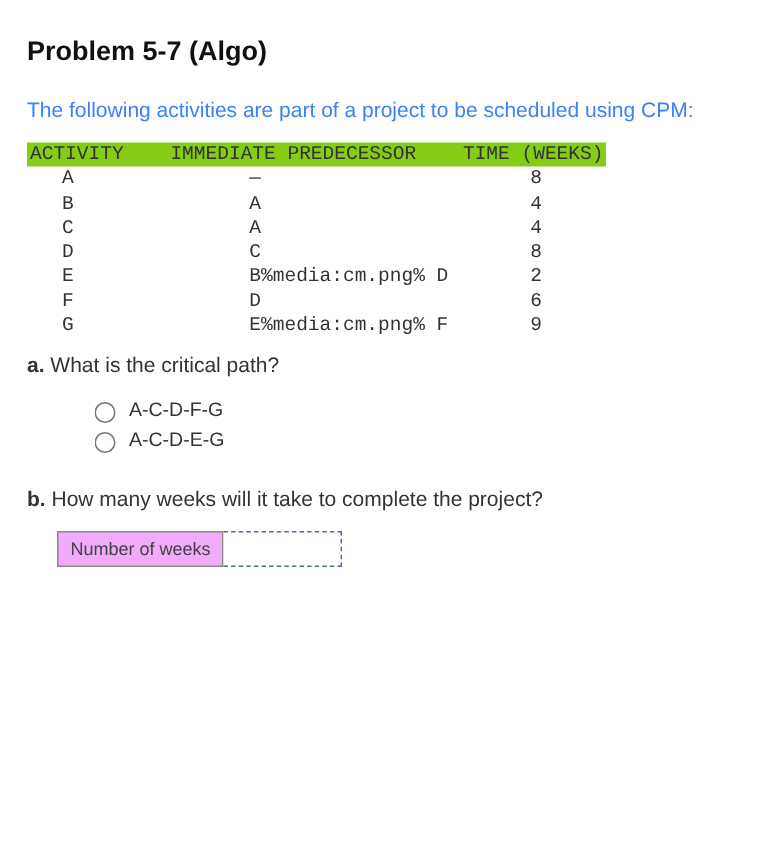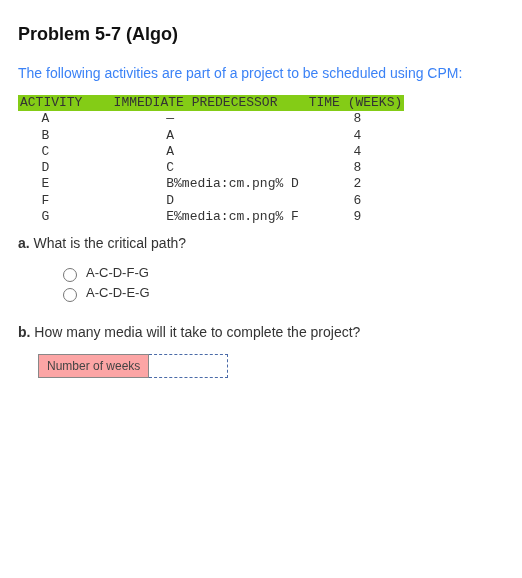--- a/index.html
+++ b/index.html
@@ -57,21 +57,21 @@
     accent-color: #0066cc;
     width: 14px;
     height: 14px;
   }
   .input-row {
     display: flex;
     align-items: stretch;
     margin: 12px 0 0 20px;
   }
   .input-label {
-    background: #fca5a5;
+    background: #f0abfc;
     border: 1px solid #888;
     padding: 4px 8px;
     font-size: 12px;
     color: #444;
   }
   .input-field {
     border: 1px dashed #4a6aa8;
     border-left: none;
     width: 70px;
     font-size: 12px;
@@ -105,19 +105,19 @@
     <input type="radio" name="qa" style="">
     <span>A-C-D-F-G</span>
   </label>
   <label class="option-row">
     <input type="radio" name="qa" style="">
     <span>A-C-D-E-G</span>
   </label>
 </div>
 
 <div class="question">
-  <span class="bold">b.</span><span> How many media will it take to complete the project?</span>
+  <span class="bold">b.</span><span> How many weeks will it take to complete the project?</span>
 </div>
 
 <div class="input-row">
   <div class="input-label">Number of weeks</div>
   <input class="input-field" type="text" value="" style="">
 </div>
 
 </body></html>

